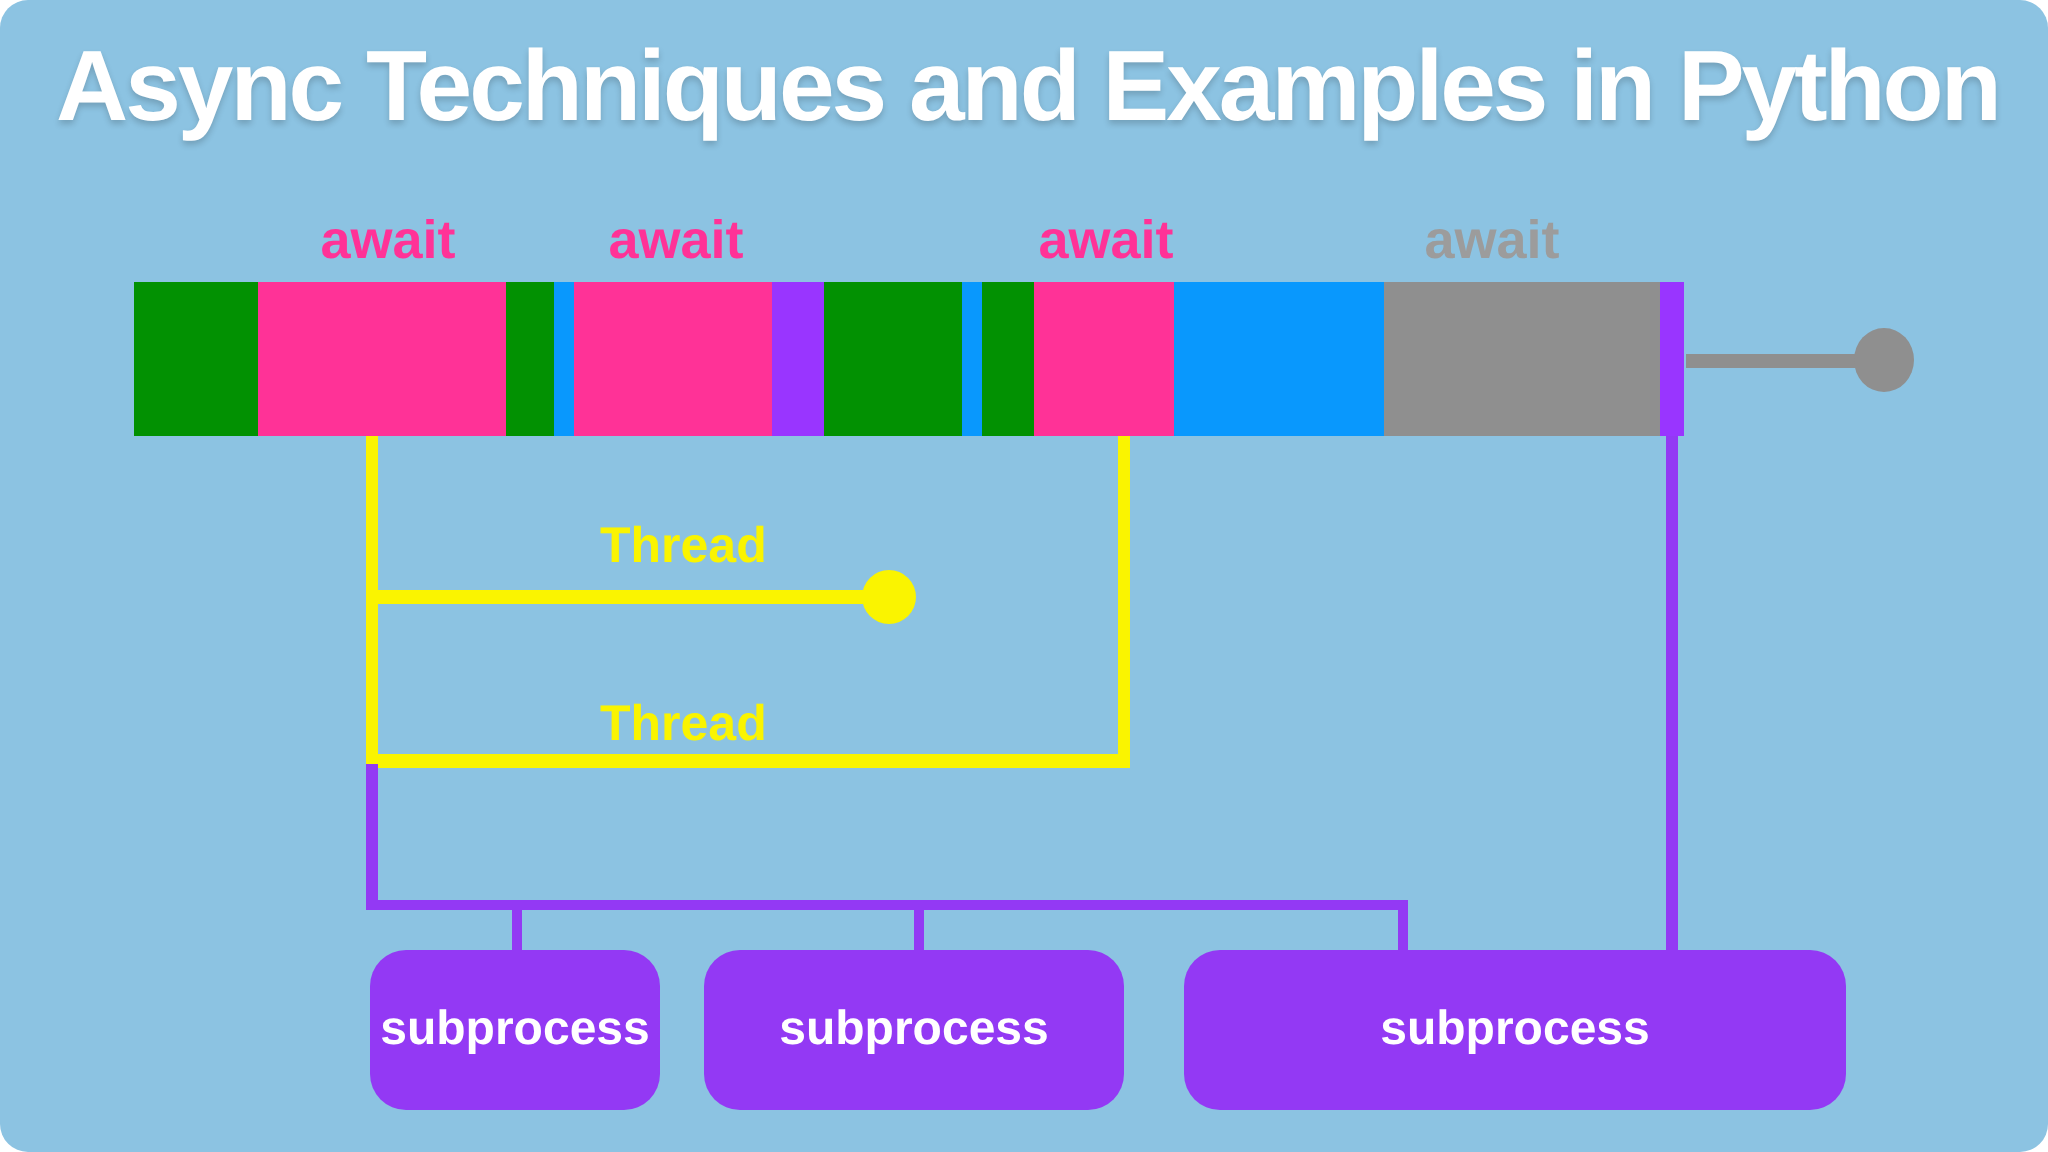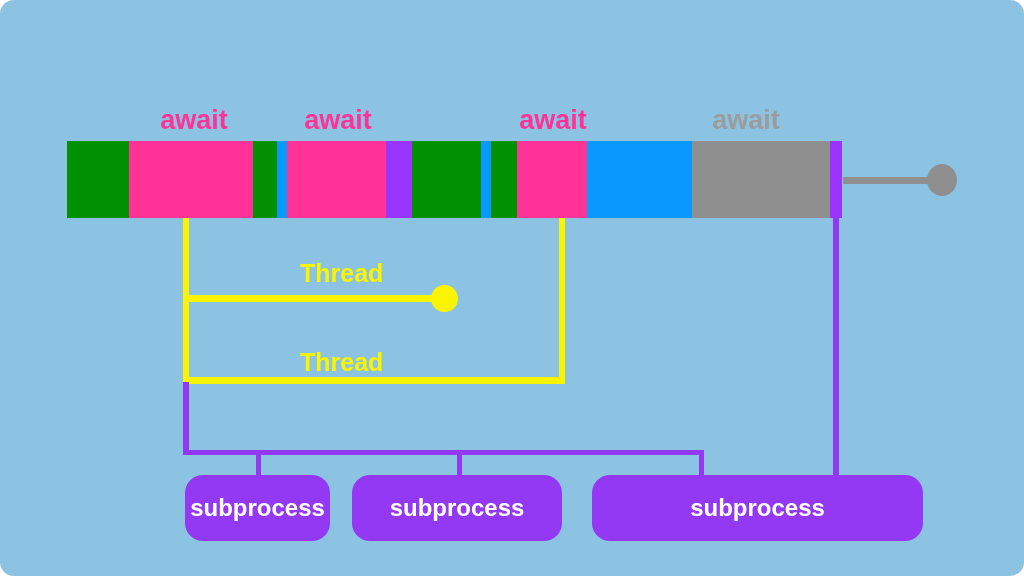--- a/index.html
+++ b/index.html
@@ -33,35 +33,36 @@
   #thread1{left:280px;top:259px;}
   #thread2{left:280px;top:348px;}
   .pline{position:absolute;background:var(--box_purple);}
   #pv1{left:183px;top:382px;width:6px;height:73px;}
   #ph{left:183px;top:450px;width:521px;height:5px;}
   #pstub1{left:256px;top:453px;width:5px;height:23px;}
   #pstub2{left:457px;top:453px;width:5px;height:23px;}
   #pstub3{left:699px;top:450px;width:5px;height:26px;}
   #plongv{left:833px;top:218px;width:6px;height:258px;}
   .subprocess{
-    position:absolute;top:475px;height:66px;border-radius:18px;
+    position:absolute;top:475px;height:80px;border-radius:18px;
     background:var(--box_purple);display:flex;align-items:center;justify-content:center;
     color:#ffffff;font-size:24px;font-weight:bold;
   }
   #sub1{left:185px;width:145px;}
   #sub2{left:352px;width:210px;}
   #sub3{left:592px;width:331px;}
   #plunger-line{position:absolute;left:843px;top:177px;width:87px;height:7px;background:var(--gray);}
   #plunger-ball{position:absolute;left:927px;top:164px;width:30px;height:32px;border-radius:50%;background:var(--gray);}
 </style>
 </head>
 <body>
 
 <div class="slide">
 
+  <h1 class="title">Async Techniques and Examples in Python</h1>
 
   <div class="bar">
       <div class="seg" style="width: 62px; background: rgb(2, 145, 2);"></div>
       <div class="seg" style="width: 124px; background: rgb(255, 50, 151);"></div>
       <div class="seg" style="width: 24px; background: rgb(2, 145, 2);"></div>
       <div class="seg" style="width: 10px; background: rgb(9, 152, 253);"></div>
       <div class="seg" style="width: 99px; background: rgb(255, 50, 151);"></div>
       <div class="seg" style="width: 26px; background: rgb(153, 53, 255);"></div>
       <div class="seg" style="width: 69px; background: rgb(2, 145, 2);"></div>
       <div class="seg" style="width: 10px; background: rgb(9, 152, 253);"></div>

